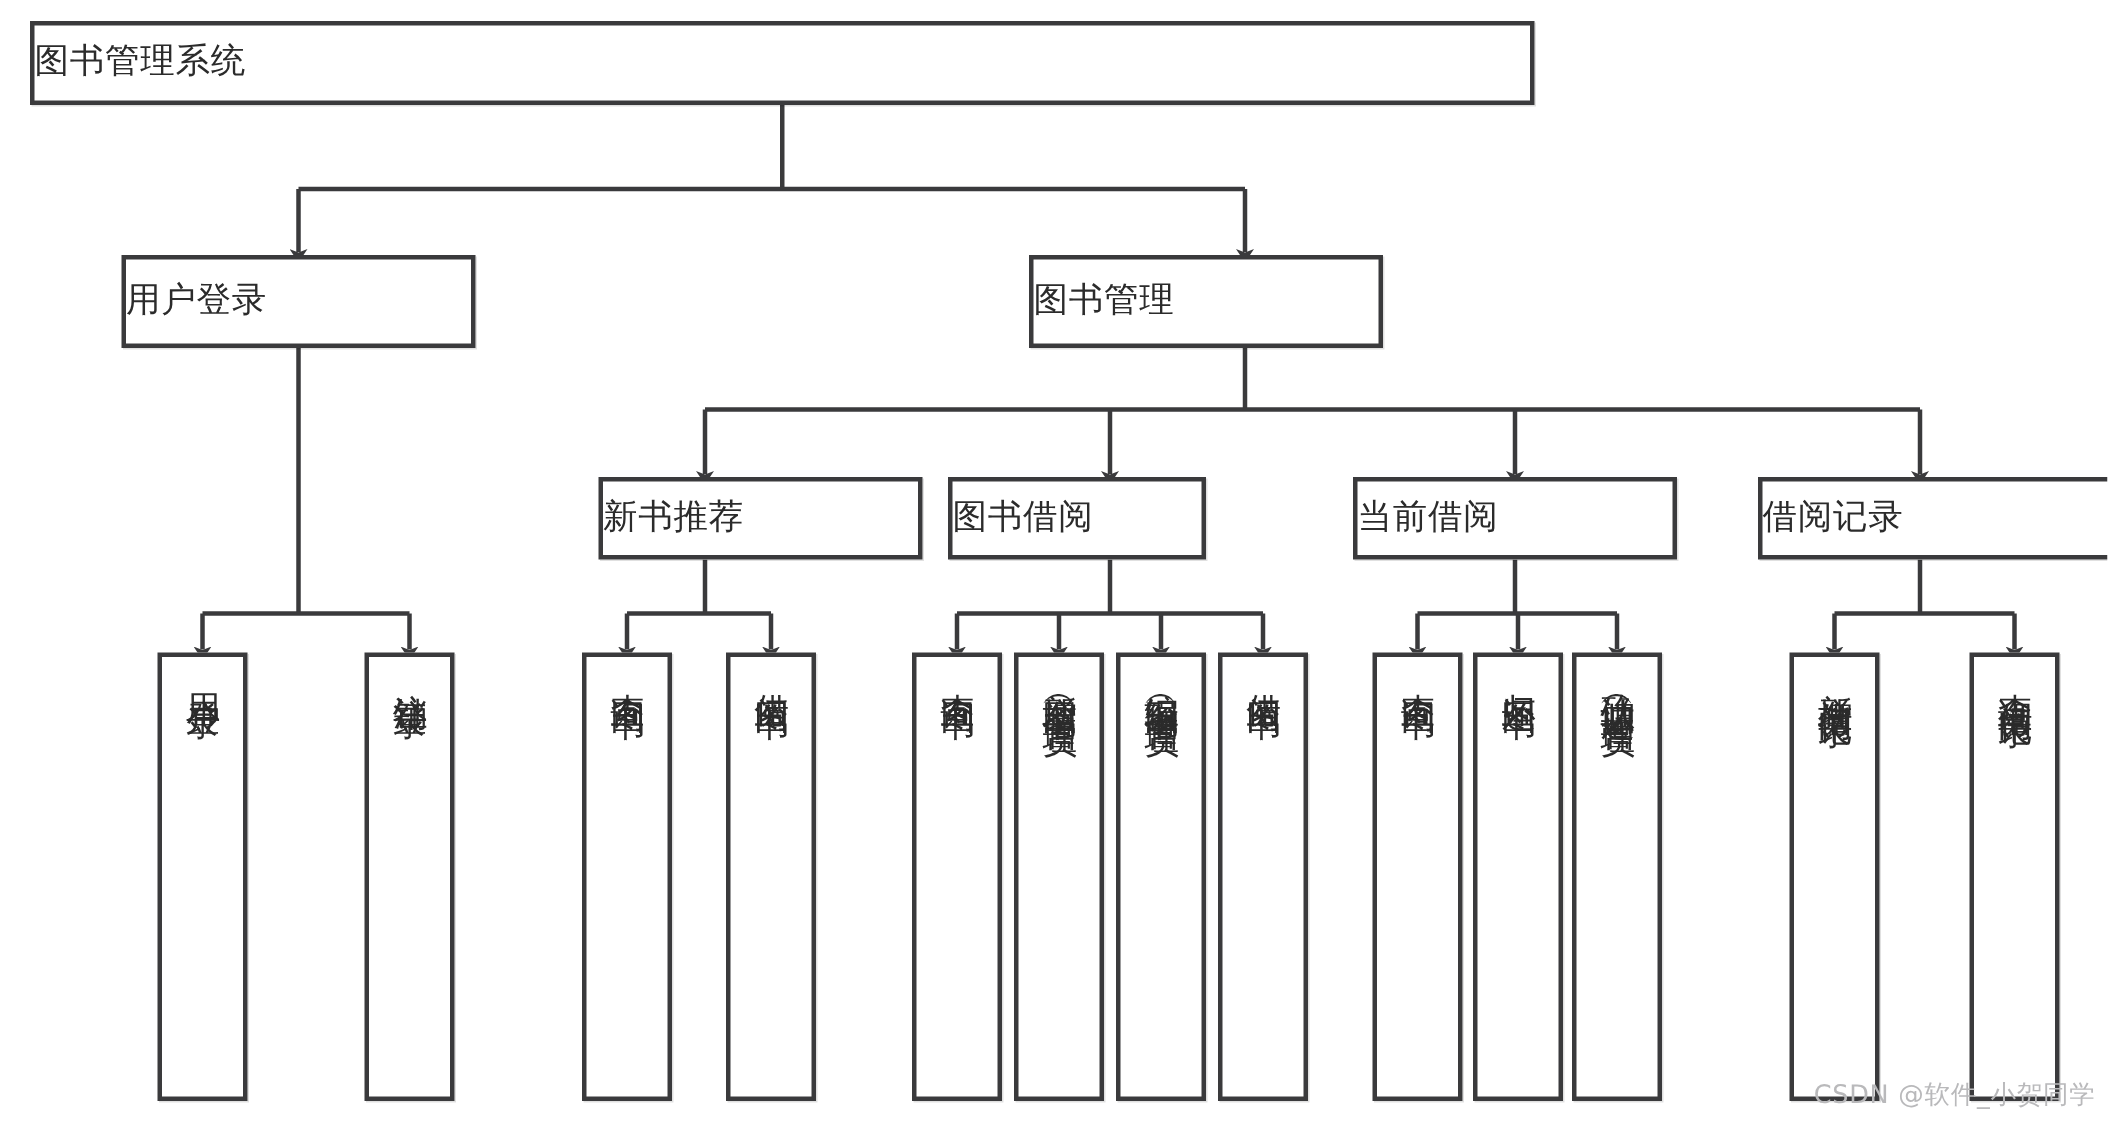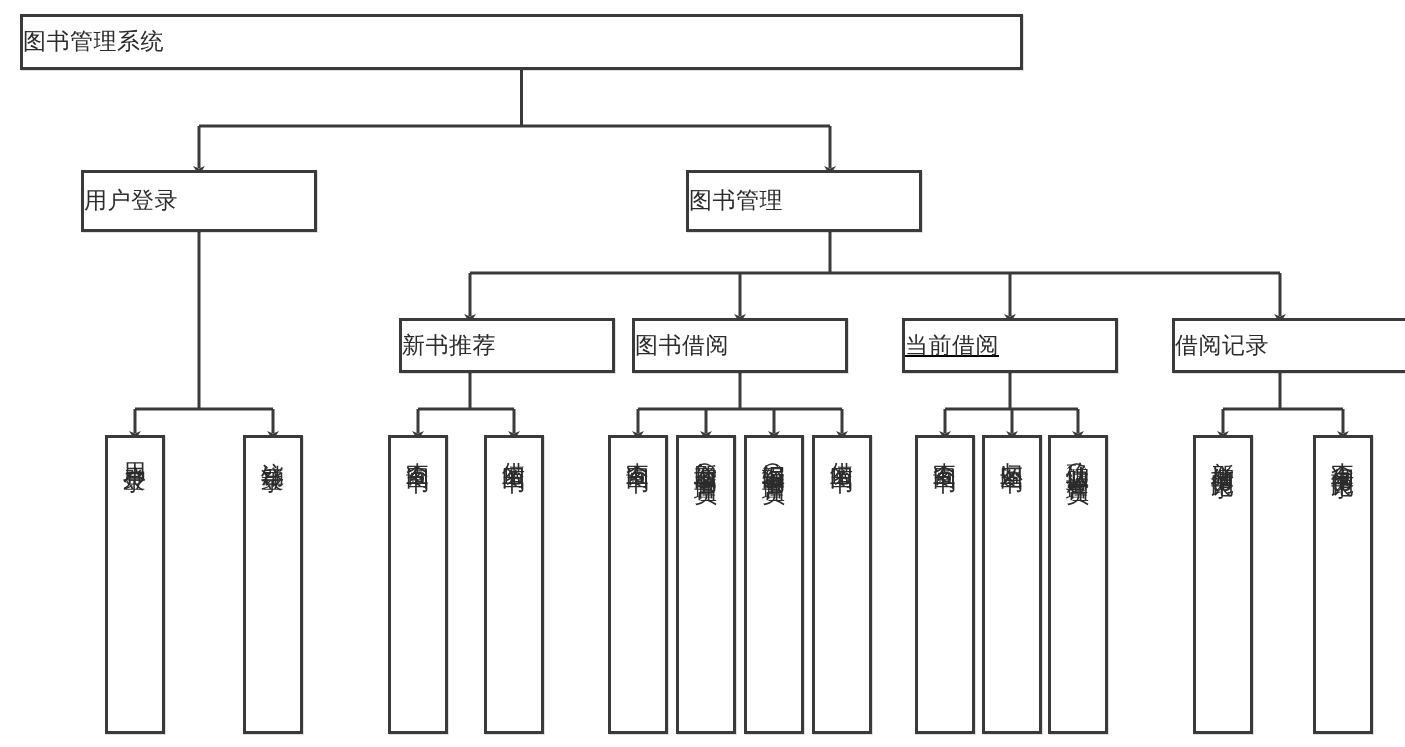--- a/index.html
+++ b/index.html
@@ -125,24 +125,24 @@
       </div>
       <div class="node horiz" style="left: 81px; top: 170px; width: 236px; height: 62px;">
         <span class="node-label">用户登录</span>
       </div>
       <div class="node horiz" style="left: 686px; top: 170px; width: 236px; height: 62px;">
         <span class="node-label">图书管理</span>
       </div>
       <div class="node horiz" style="left: 362px; top: 318px; width: 216px; height: 55px; margin-left: 37px;">
         <span class="node-label">新书推荐</span>
       </div>
-      <div class="node horiz" style="left: 632px; top: 318px; width: 216px; height: 55px;">
+      <div class="node horiz" style="left: 632px; top: 318px; width: 172px; height: 55px;">
         <span class="node-label">图书借阅</span>
       </div>
-      <div class="node horiz" style="left: 902px; top: 318px; width: 216px; height: 55px; text-decoration: underline;">
+      <div class="node horiz" style="left: 902px; top: 318px; width: 216px; height: 55px;">
         <span class="node-label">当前借阅</span>
       </div>
       <div class="node horiz" style="left: 1172px; top: 318px; width: 253px; height: 55px;">
         <span class="node-label">借阅记录</span>
       </div>
       <div class="node vert" style="left: 105px; top: 435px; width: 60px; height: 299px;">
         <span class="node-label">用户登录</span>
       </div>
       <div class="node vert" style="left: 243px; top: 435px; width: 60px; height: 299px;">
         <span class="node-label">注销登录</span>
@@ -175,13 +175,14 @@
         <span class="node-label">确认归还（管理员）</span>
       </div>
       <div class="node vert" style="left: 1193px; top: 435px; width: 60px; height: 299px;">
         <span class="node-label">新增借阅记录</span>
       </div>
       <div class="node vert" style="left: 1313px; top: 435px; width: 60px; height: 299px;">
         <span class="node-label">查询借阅记录</span>
       </div>
     </div>
 
+  <div id="watermark">CSDN @软件_小贺同学</div>
 </div>
 
 </body></html>

